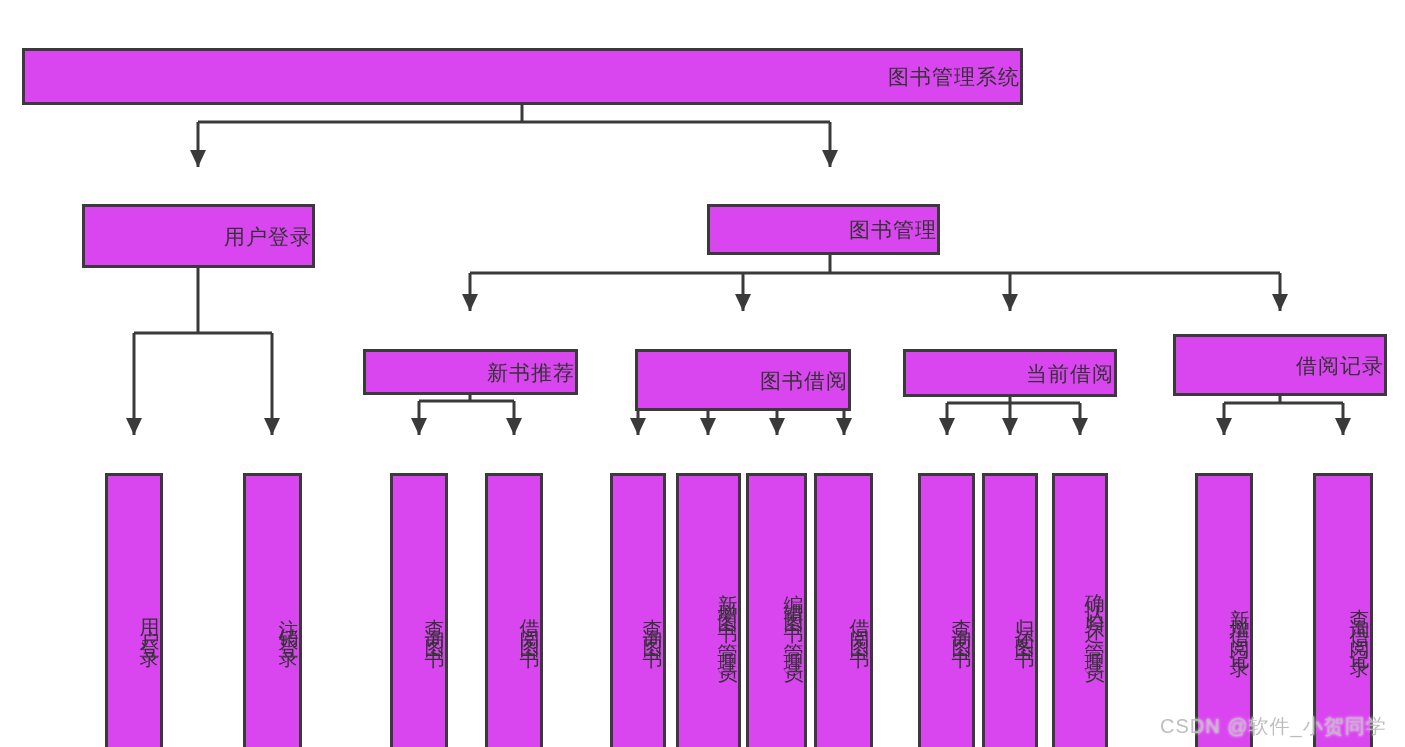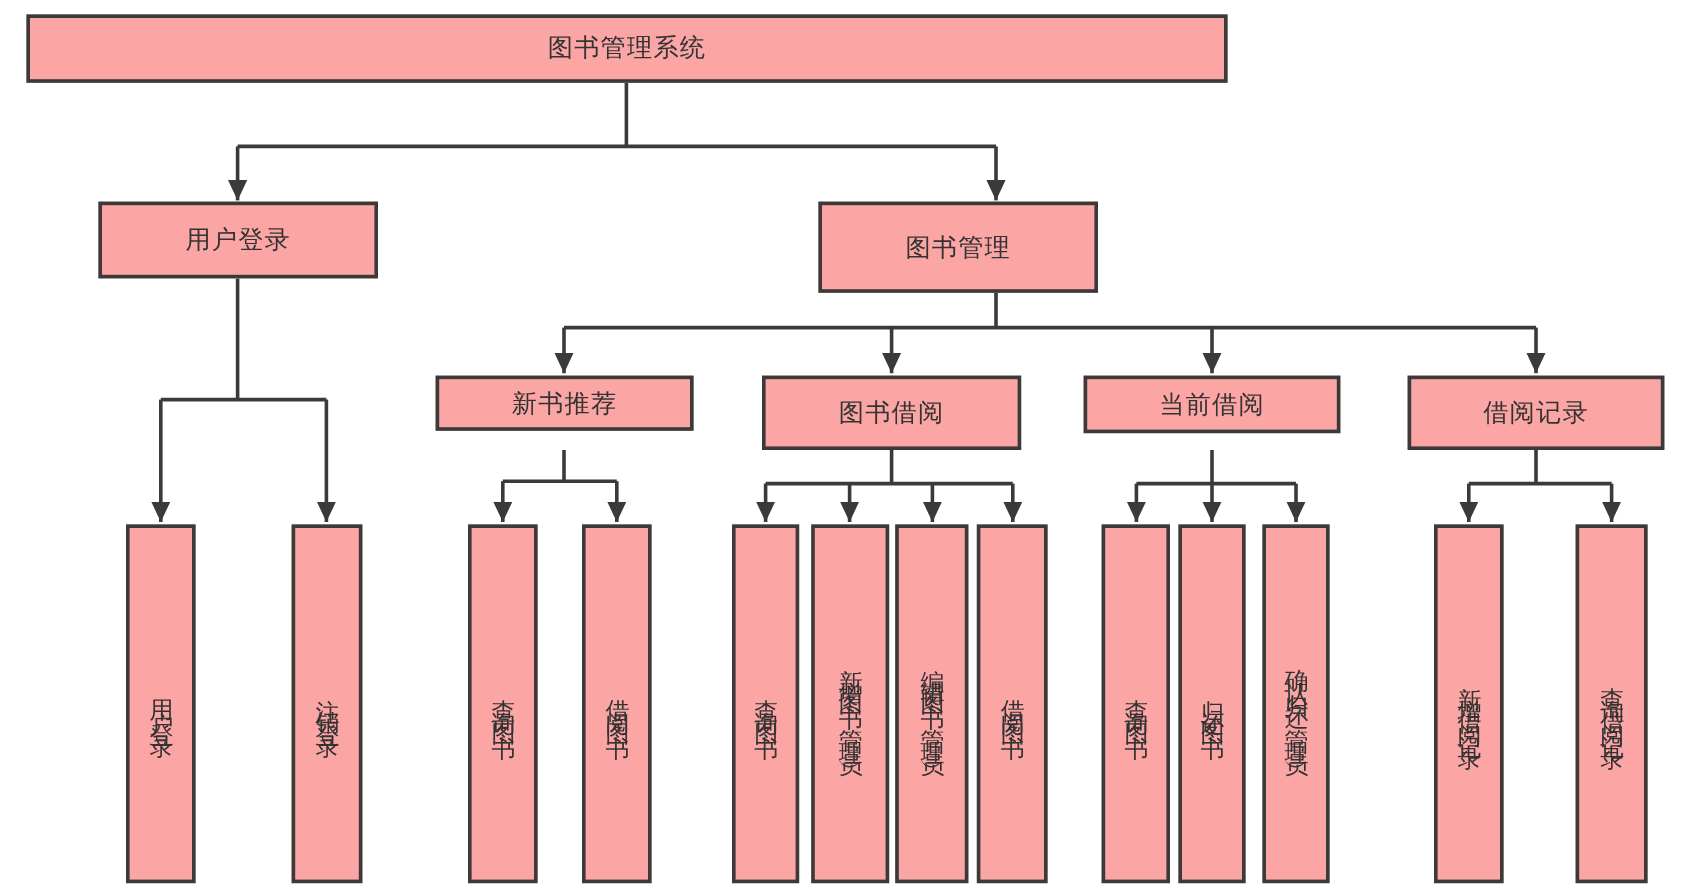--- a/index.html
+++ b/index.html
@@ -8,26 +8,27 @@
     width:1405px;height:747px;
     background:#ffffff;
     font-family:"Liberation Sans", sans-serif;
     overflow:hidden;
   }
   #wires{position:absolute;left:0;top:0;width:1405px;height:747px;}
   .box{
     position:absolute;
     box-sizing:border-box;
     border:3px solid #3a3a3a;
-    background:#fca5a5;
+    background:#d946ef;
     display:flex;
     align-items:center;
-    justify-content:center;
+    justify-content:flex-end;
     color:#333333;
     z-index:2;
+    margin-top:36px;
   }
   .hlabel{
     font-size:21px;
     letter-spacing:1px;
     white-space:nowrap;
     line-height:1;
   }
   .vlabel{
     writing-mode:vertical-rl;
     text-orientation:mixed;
@@ -97,34 +98,34 @@
     </g>
   </svg>
 
   <div class="box" style="left:22px;top:12px;width:1001px;height:57px">
     <span class="hlabel">图书管理系统</span>
   </div>
 
   <div class="box" style="left:82px;top:168px;width:233px;height:64px">
     <span class="hlabel">用户登录</span>
   </div>
-  <div class="box" style="left:682px;top:168px;width:233px;height:76px">
+  <div class="box" style="left:707px;top:168px;width:233px;height:51px">
     <span class="hlabel">图书管理</span>
   </div>
 
   <div class="box" style="left:363px;top:313px;width:215px;height:46px">
     <span class="hlabel">新书推荐</span>
   </div>
   <div class="box" style="left:635px;top:313px;width:216px;height:62px">
     <span class="hlabel">图书借阅</span>
   </div>
   <div class="box" style="left:903px;top:313px;width:214px;height:48px">
     <span class="hlabel">当前借阅</span>
   </div>
-  <div class="box" style="left:1173px;top:313px;width:214px;height:62px">
+  <div class="box" style="left:1173px;top:298px;width:214px;height:62px">
     <span class="hlabel">借阅记录</span>
   </div>
 
   <div class="box leaf" style="left:105px;top:437px;width:58px;height:299px">
     <span class="vlabel">用户登录</span>
   </div>
   <div class="box leaf" style="left:243px;top:437px;width:59px;height:299px">
     <span class="vlabel">注销登录</span>
   </div>
 
@@ -158,14 +159,15 @@
     <span class="vlabel">确认归还（管理员）</span>
   </div>
 
   <div class="box leaf" style="left:1195px;top:437px;width:58px;height:299px">
     <span class="vlabel">新增借阅记录</span>
   </div>
   <div class="box leaf" style="left:1313px;top:437px;width:60px;height:299px">
     <span class="vlabel">查询借阅记录</span>
   </div>
 
+  <div id="watermark">CSDN @软件_小贺同学</div>
 
 </div>
 
 </body></html>

